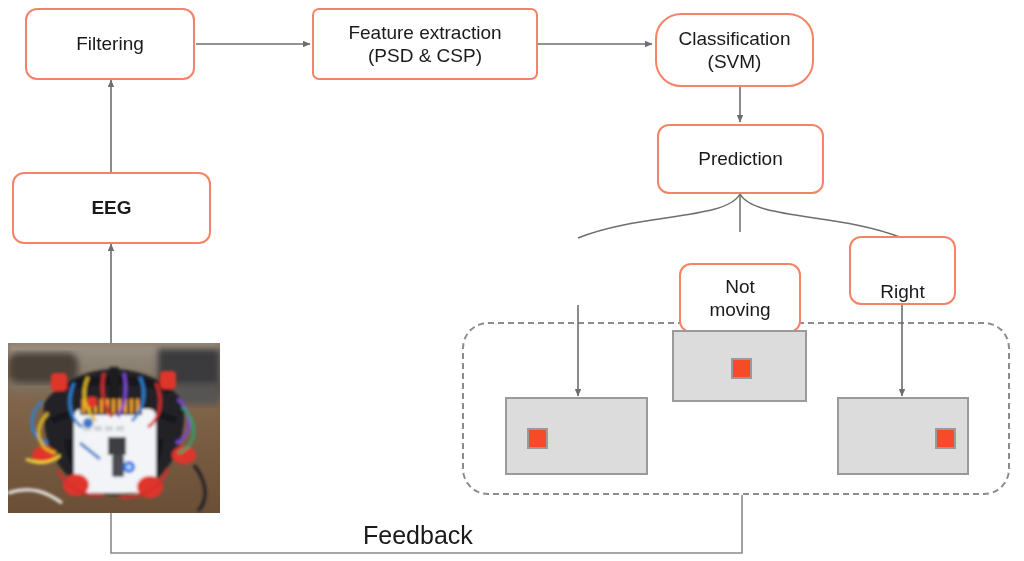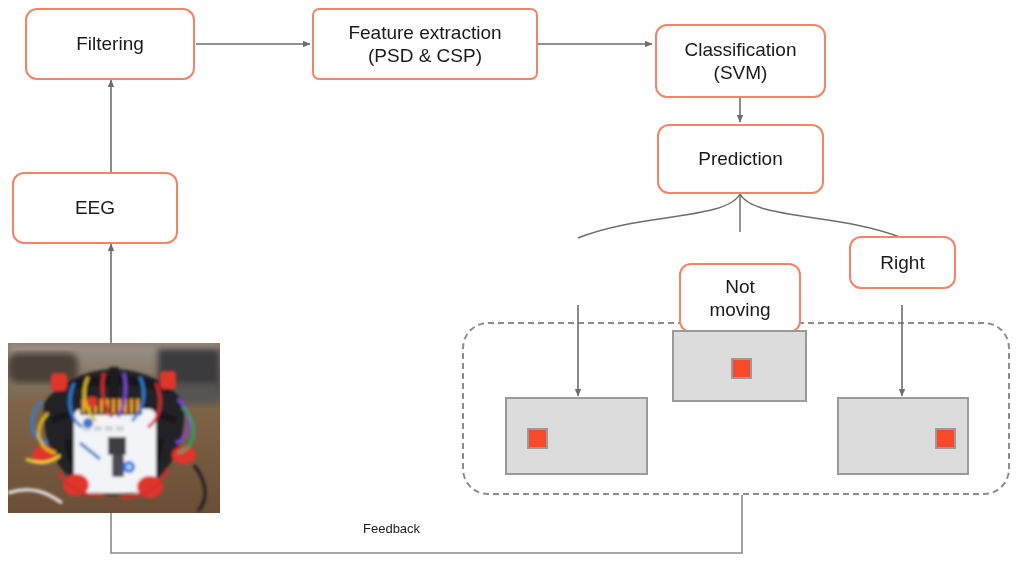--- a/index.html
+++ b/index.html
@@ -55,21 +55,21 @@
   .dashed-region {
     position: absolute;
     box-sizing: border-box;
     border: 2px dashed #8c8c8c;
     border-radius: 26px;
     background: transparent;
     z-index: 1;
   }
   .caption {
     position: absolute;
-    font-size: 13px;
+    font-size: 25px;
     color: #1a1a1a;
     background: #ffffff;
     padding: 0 8px;
     z-index: 4;
     white-space: nowrap;
   }
   svg.wires {
     position: absolute;
     left: 0; top: 0;
     width: 1024px;
@@ -116,40 +116,40 @@
 
   <div class="node" style="left:25px; top:8px; width:170px; height:72px;">
     <span>Filtering</span>
   </div>
 
   <div class="node" style="left:312px; top:8px; width:226px; height:72px;border-radius:7px;">
     <span>Feature extraction
 (PSD &amp; CSP)</span>
   </div>
 
-  <div class="node" style="left:655px; top:24px; width:171px; height:74px;">
+  <div class="node" style="left:655px; top:13px; width:159px; height:74px;border-radius:26px;">
     <span>Classification
 (SVM)</span>
   </div>
 
   <div class="node" style="left:657px; top:124px; width:167px; height:70px;">
     <span>Prediction</span>
   </div>
 
-  <div class="node" style="left:12px; top:172px; width:166px; height:72px;">
+  <div class="node" style="left:12px; top:172px; width:199px; height:72px;font-weight:bold;">
     <span>EEG</span>
   </div>
 
 
   <div class="node" style="left:679px; top:231px; width:122px; height:70px;margin-top:32px;">
     <span>Not
 moving</span>
   </div>
 
-  <div class="node" style="left:849px; top:236px; width:107px; height:53px;">
+  <div class="node" style="left:849px; top:236px; width:107px; height:69px;align-items:flex-end;">
     <span>Right</span>
   </div>
 
   <div class="photo" style="left:8px; top:343px; width:212px; height:170px;">
     <svg class="photo-art" width="212" height="170" viewBox="0 0 212 170">
       <defs>
         <linearGradient id="deskg" x1="0" y1="0" x2="0" y2="1">
           <stop offset="0%" stop-color="#8e7257"></stop>
           <stop offset="45%" stop-color="#7d6146"></stop>
           <stop offset="100%" stop-color="#6a4f36"></stop>

